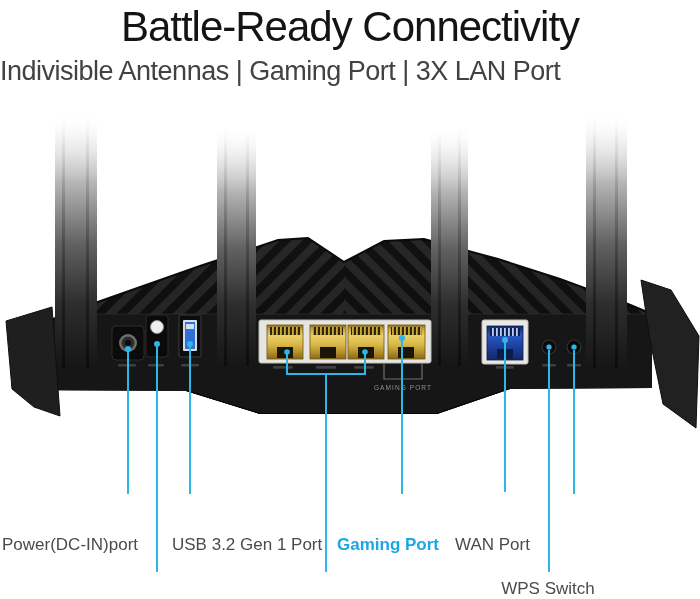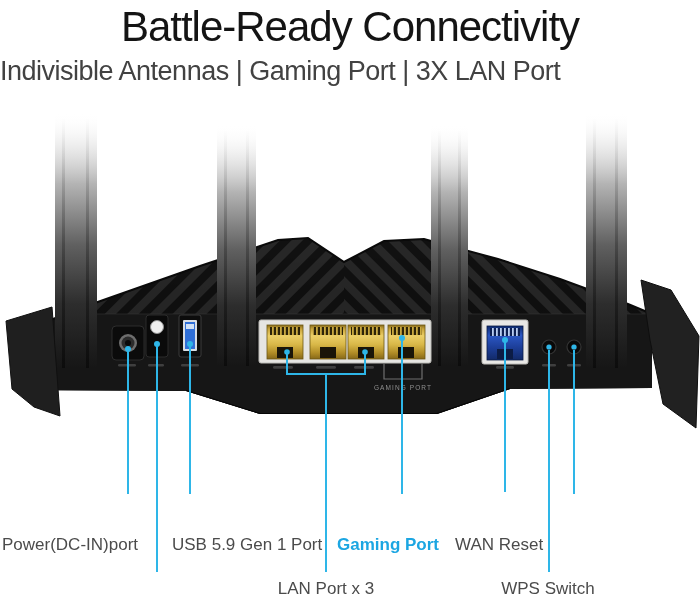--- a/index.html
+++ b/index.html
@@ -239,20 +239,19 @@
         <path class="callout-line" d="M549,350 V572"></path>
       </g>
       <g>
         <circle class="callout-dot" cx="574" cy="347" r="2.6"></circle>
         <path class="callout-line" d="M574,350 V494"></path>
       </g>
     </g>
   </svg>
 
   <span class="lbl row1" style="left:2px">Power(DC-IN)port</span>
-  <span class="lbl row1" style="left:172px">USB 5.9 Gen 1 Port</span>
+  <span class="lbl row1" style="left:172px">USB 3.2 Gen 1 Port</span>
   <span class="lbl row1 lbl-gaming" style="left:337px">Gaming Port</span>
-  <span class="lbl row1" style="left:455px">WAN Reset</span>
-
-  <span class="lbl row2 centered" style="left:326px">LAN Port x 3</span>
+  <span class="lbl row1" style="left:455px">WAN Port</span>
+
   <span class="lbl row2 centered" style="left:548px">WPS Switch</span>
 
 </div>
 
 </body></html>

